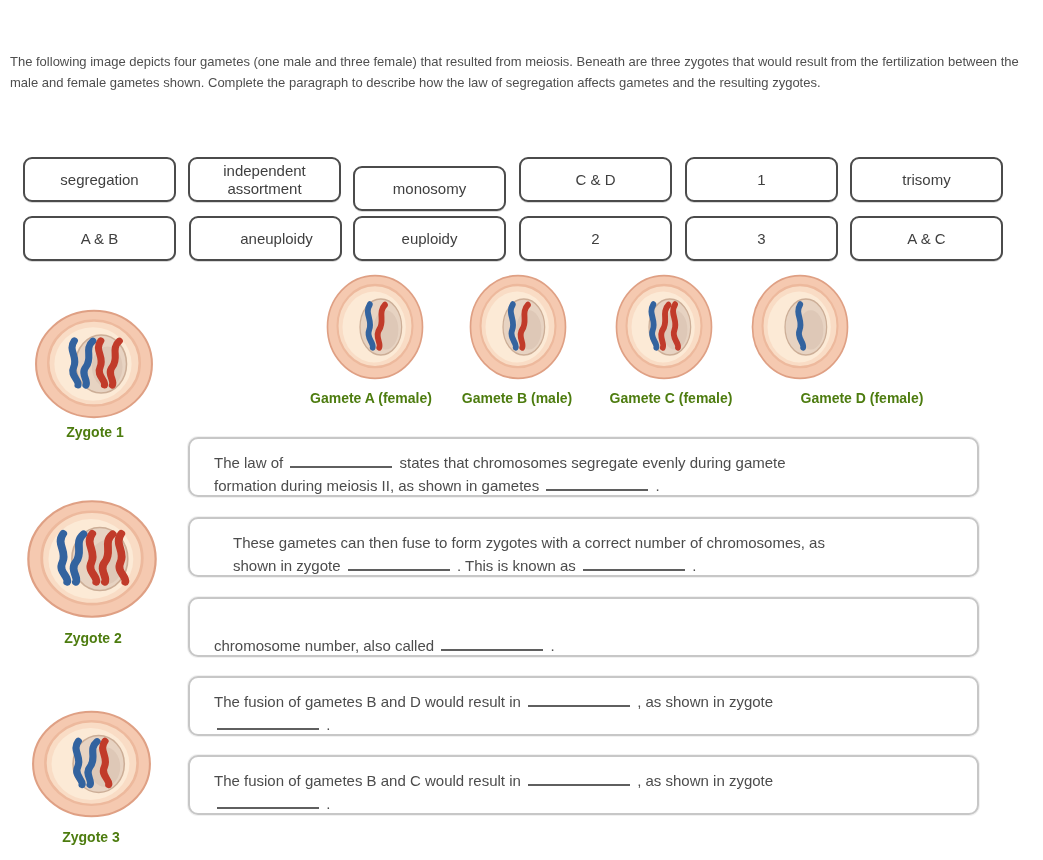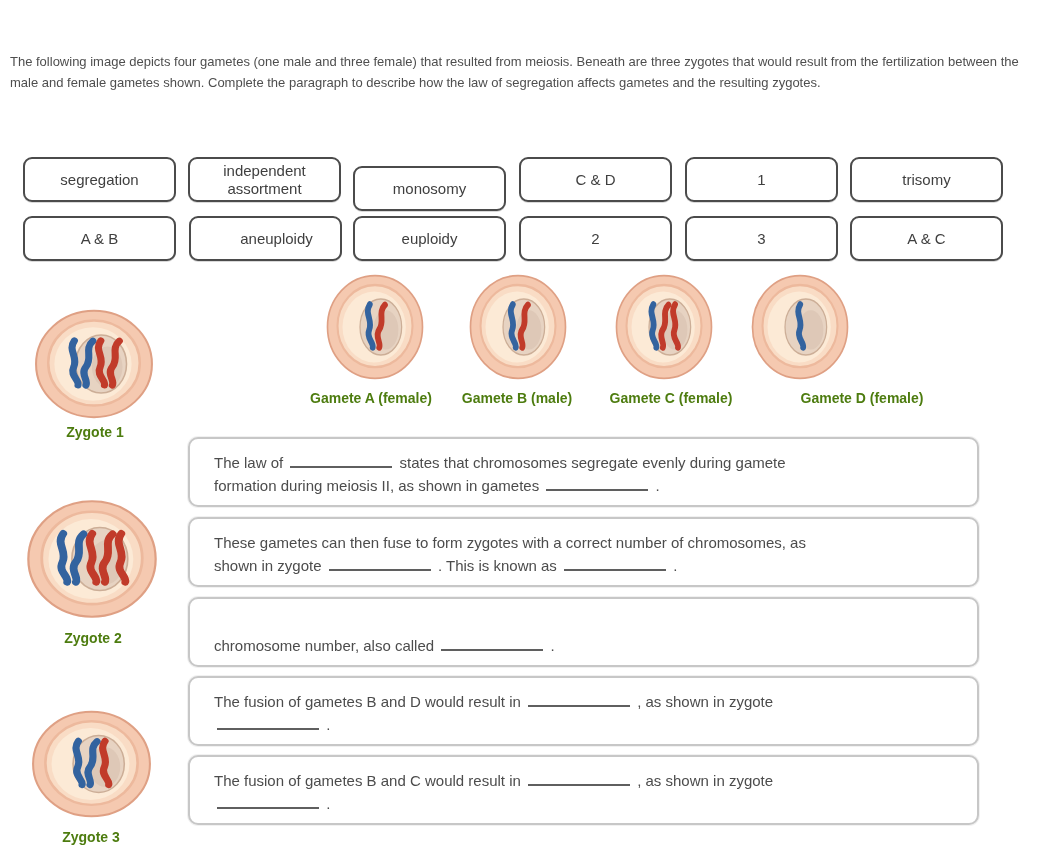--- a/index.html
+++ b/index.html
@@ -21,21 +21,21 @@
     box-shadow:0 1px 0 rgba(0,0,0,0.15);
   }
   .cellfig{position:absolute;}
   .cellfig svg{display:block;width:100%;height:100%;}
   .figlabel{
     position:absolute;transform:translateX(-50%);font-weight:bold;color:#4d7c0f;white-space:nowrap;
   }
   .glabel{font-size:14px;}
   .zlabel{font-size:14px;}
   .pbox{
-    position:absolute;left:188px;width:791px;height:70px;box-sizing:border-box;
+    position:absolute;left:188px;width:791px;height:60px;box-sizing:border-box;
     border:2px solid #c7c7c7;border-radius:10px;background:#ffffff;
     box-shadow:0 0 0 1px rgba(200,200,200,0.25);
   }
   .ptext{
     padding:12px 24px 0 24px;font-size:15px;line-height:23px;color:#4c4c4c;
   }
   .blank{
     display:inline-block;width:102px;height:13px;margin:0 3px;
     border-bottom:2px solid #5f5f5f;vertical-align:baseline;cursor:pointer;
   }
@@ -150,21 +150,21 @@
           <path d="M5,0 C -3,9 7,17 1,27 C -4,35 5,41 3,46" transform="translate(58,36) rotate(6 3 23)" fill="none" stroke="#33639f" stroke-width="7" stroke-linecap="round" stroke-linejoin="round"></path>
           <path d="M5,0 C -3,9 7,17 1,27 C -4,35 5,41 3,46" transform="translate(71,36) rotate(-7 3 23)" fill="none" stroke="#c13b2a" stroke-width="7" stroke-linecap="round" stroke-linejoin="round"></path>
         </svg>
       </div>
       <div class="figlabel zlabel" style="left: 91px; top: 829px;">Zygote 3</div>
     </div>
   <div id="paragraphs">
       <div class="pbox" style="top: 437px;">
         <div class="ptext"><span>The law of </span><span class="blank"></span><span> states that chromosomes segregate evenly during gamete</span><br><span>formation during meiosis II, as shown in gametes </span><span class="blank"></span><span> .</span></div>
       </div>
-      <div class="pbox" style="top: 517px;">
+      <div class="pbox" style="top: 517px; padding-left: 19px;">
         <div class="ptext"><span>These gametes can then fuse to form zygotes with a correct number of chromosomes, as</span><br><span>shown in zygote </span><span class="blank"></span><span> . This is known as </span><span class="blank"></span><span> .</span></div>
       </div>
       <div class="pbox" style="top: 597px;">
         <div class="ptext"><br><span>chromosome number, also called </span><span class="blank"></span><span> .</span></div>
       </div>
       <div class="pbox" style="top: 676px;">
         <div class="ptext"><span>The fusion of gametes B and D would result in </span><span class="blank"></span><span> , as shown in zygote</span><br><span class="blank"></span><span> .</span></div>
       </div>
       <div class="pbox" style="top: 755px;">
         <div class="ptext"><span>The fusion of gametes B and C would result in </span><span class="blank"></span><span> , as shown in zygote</span><br><span class="blank"></span><span> .</span></div>

